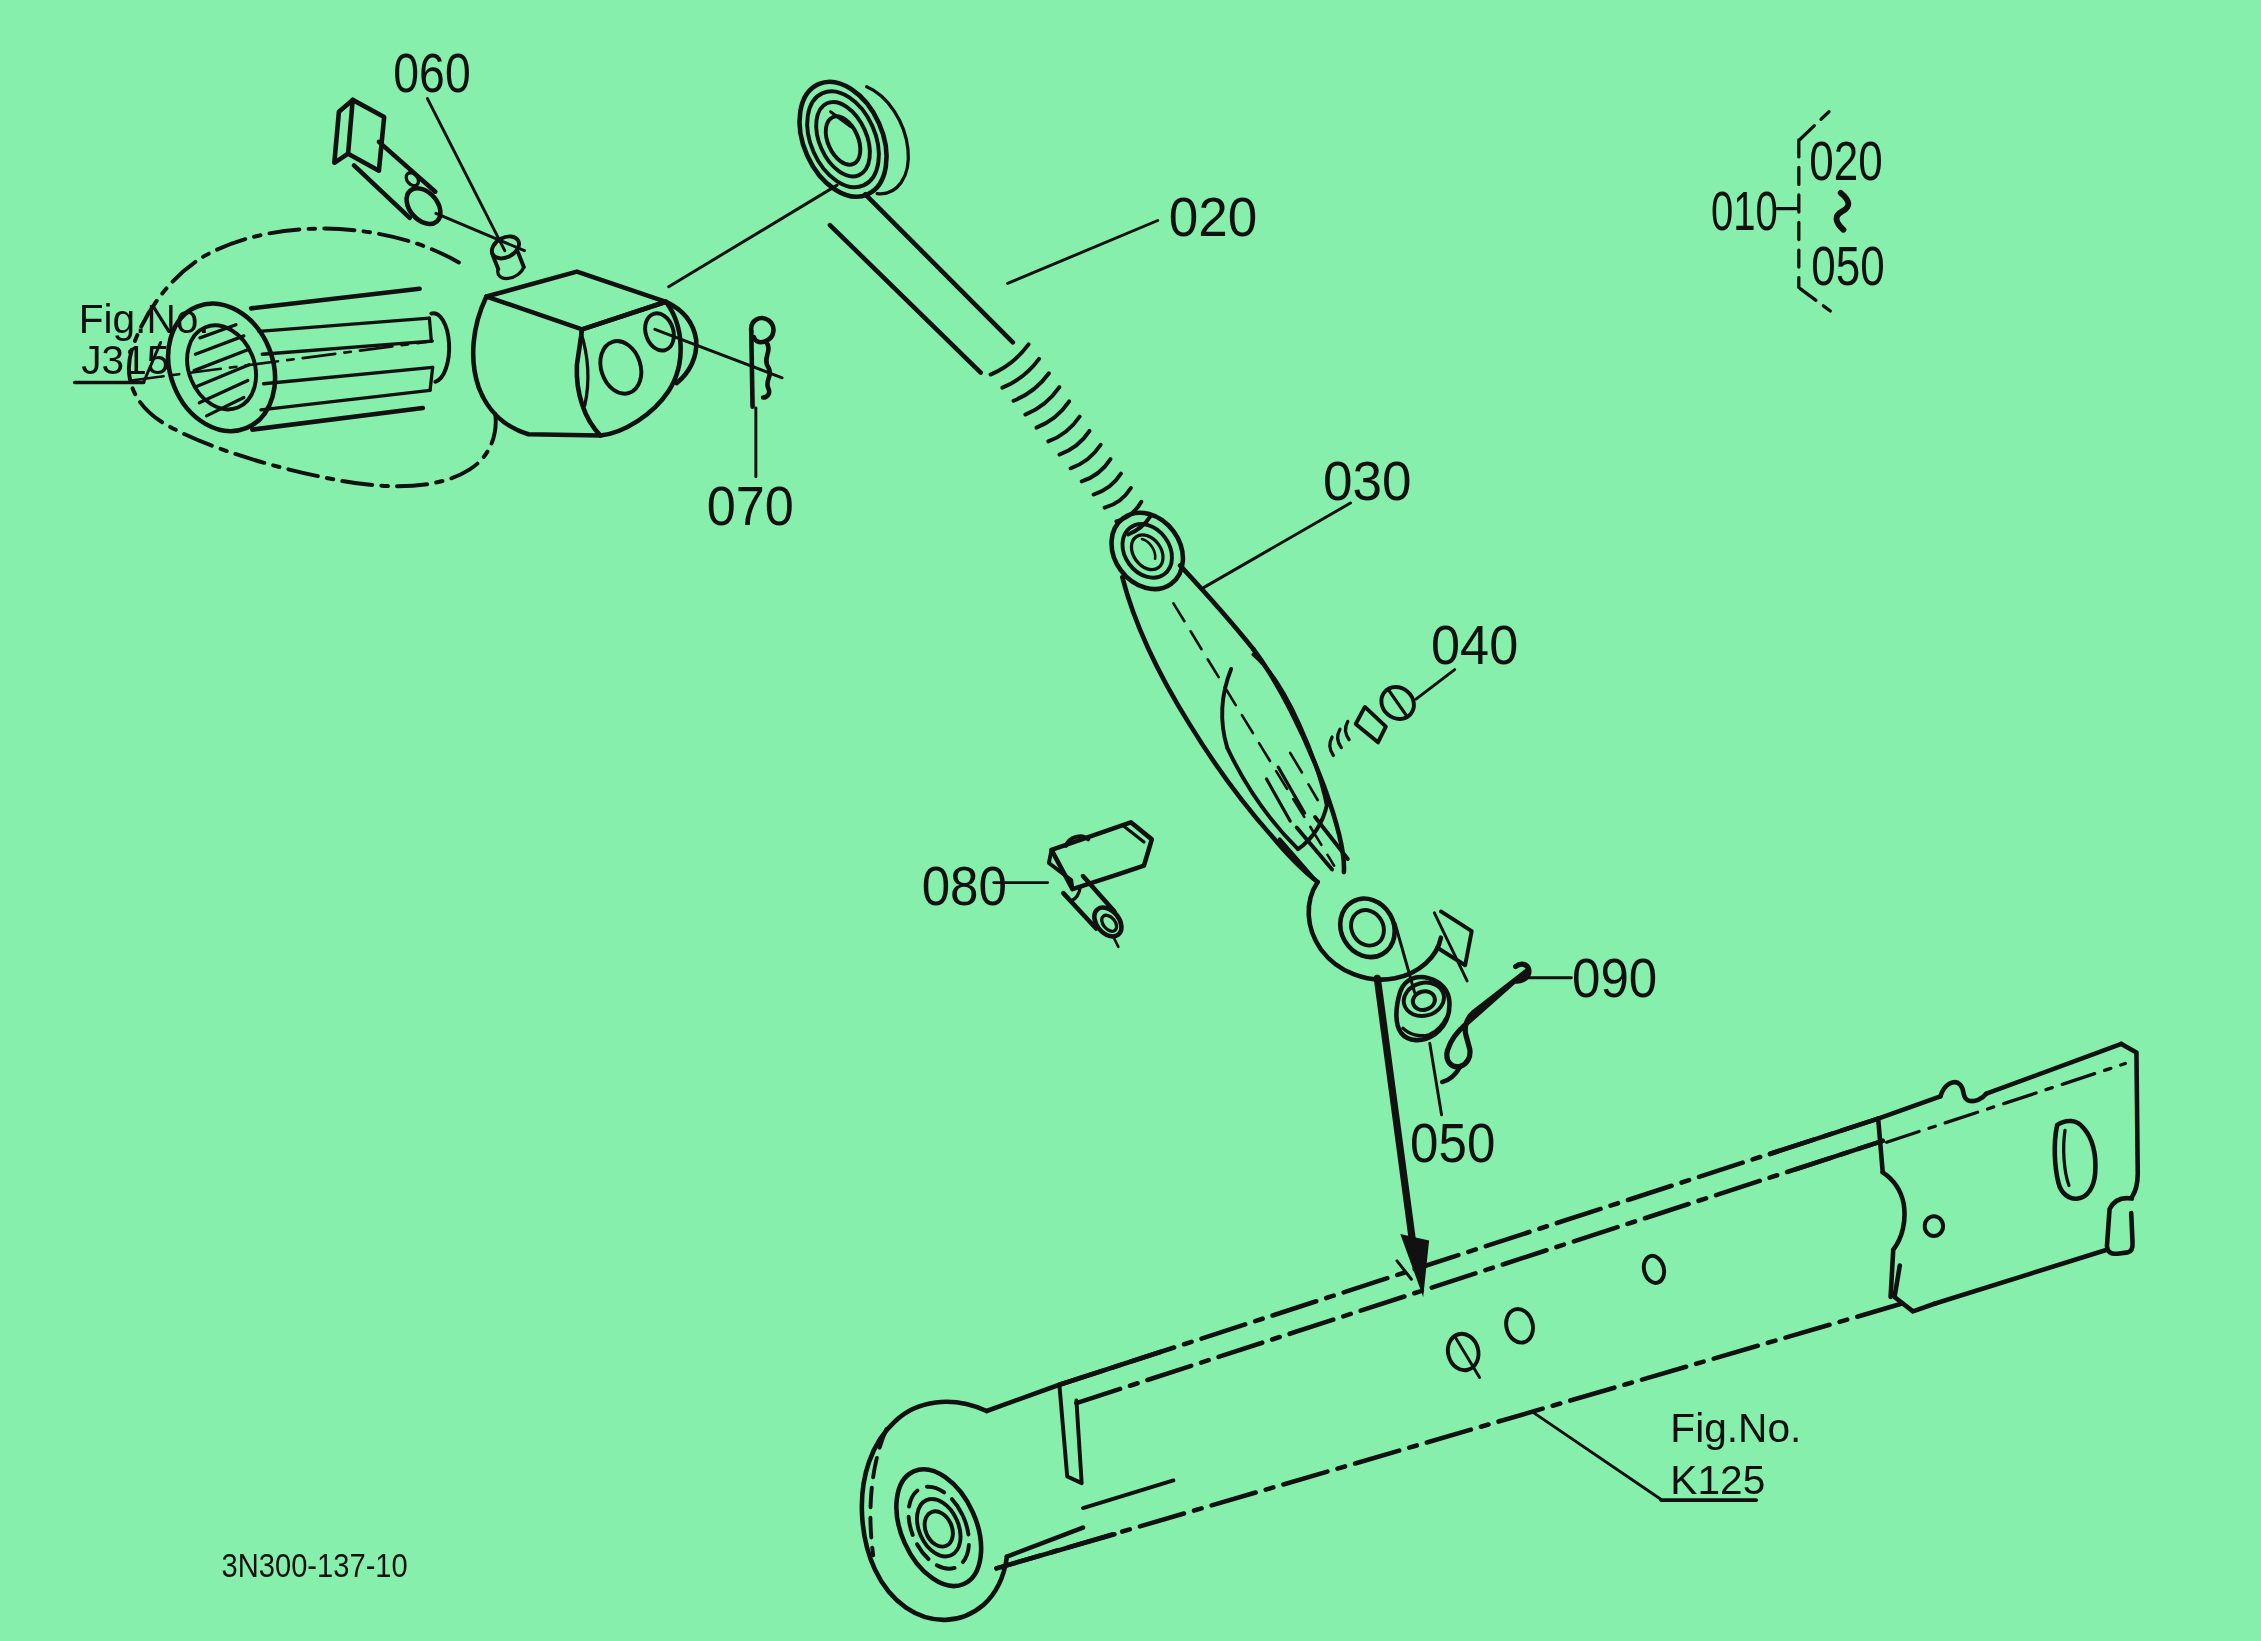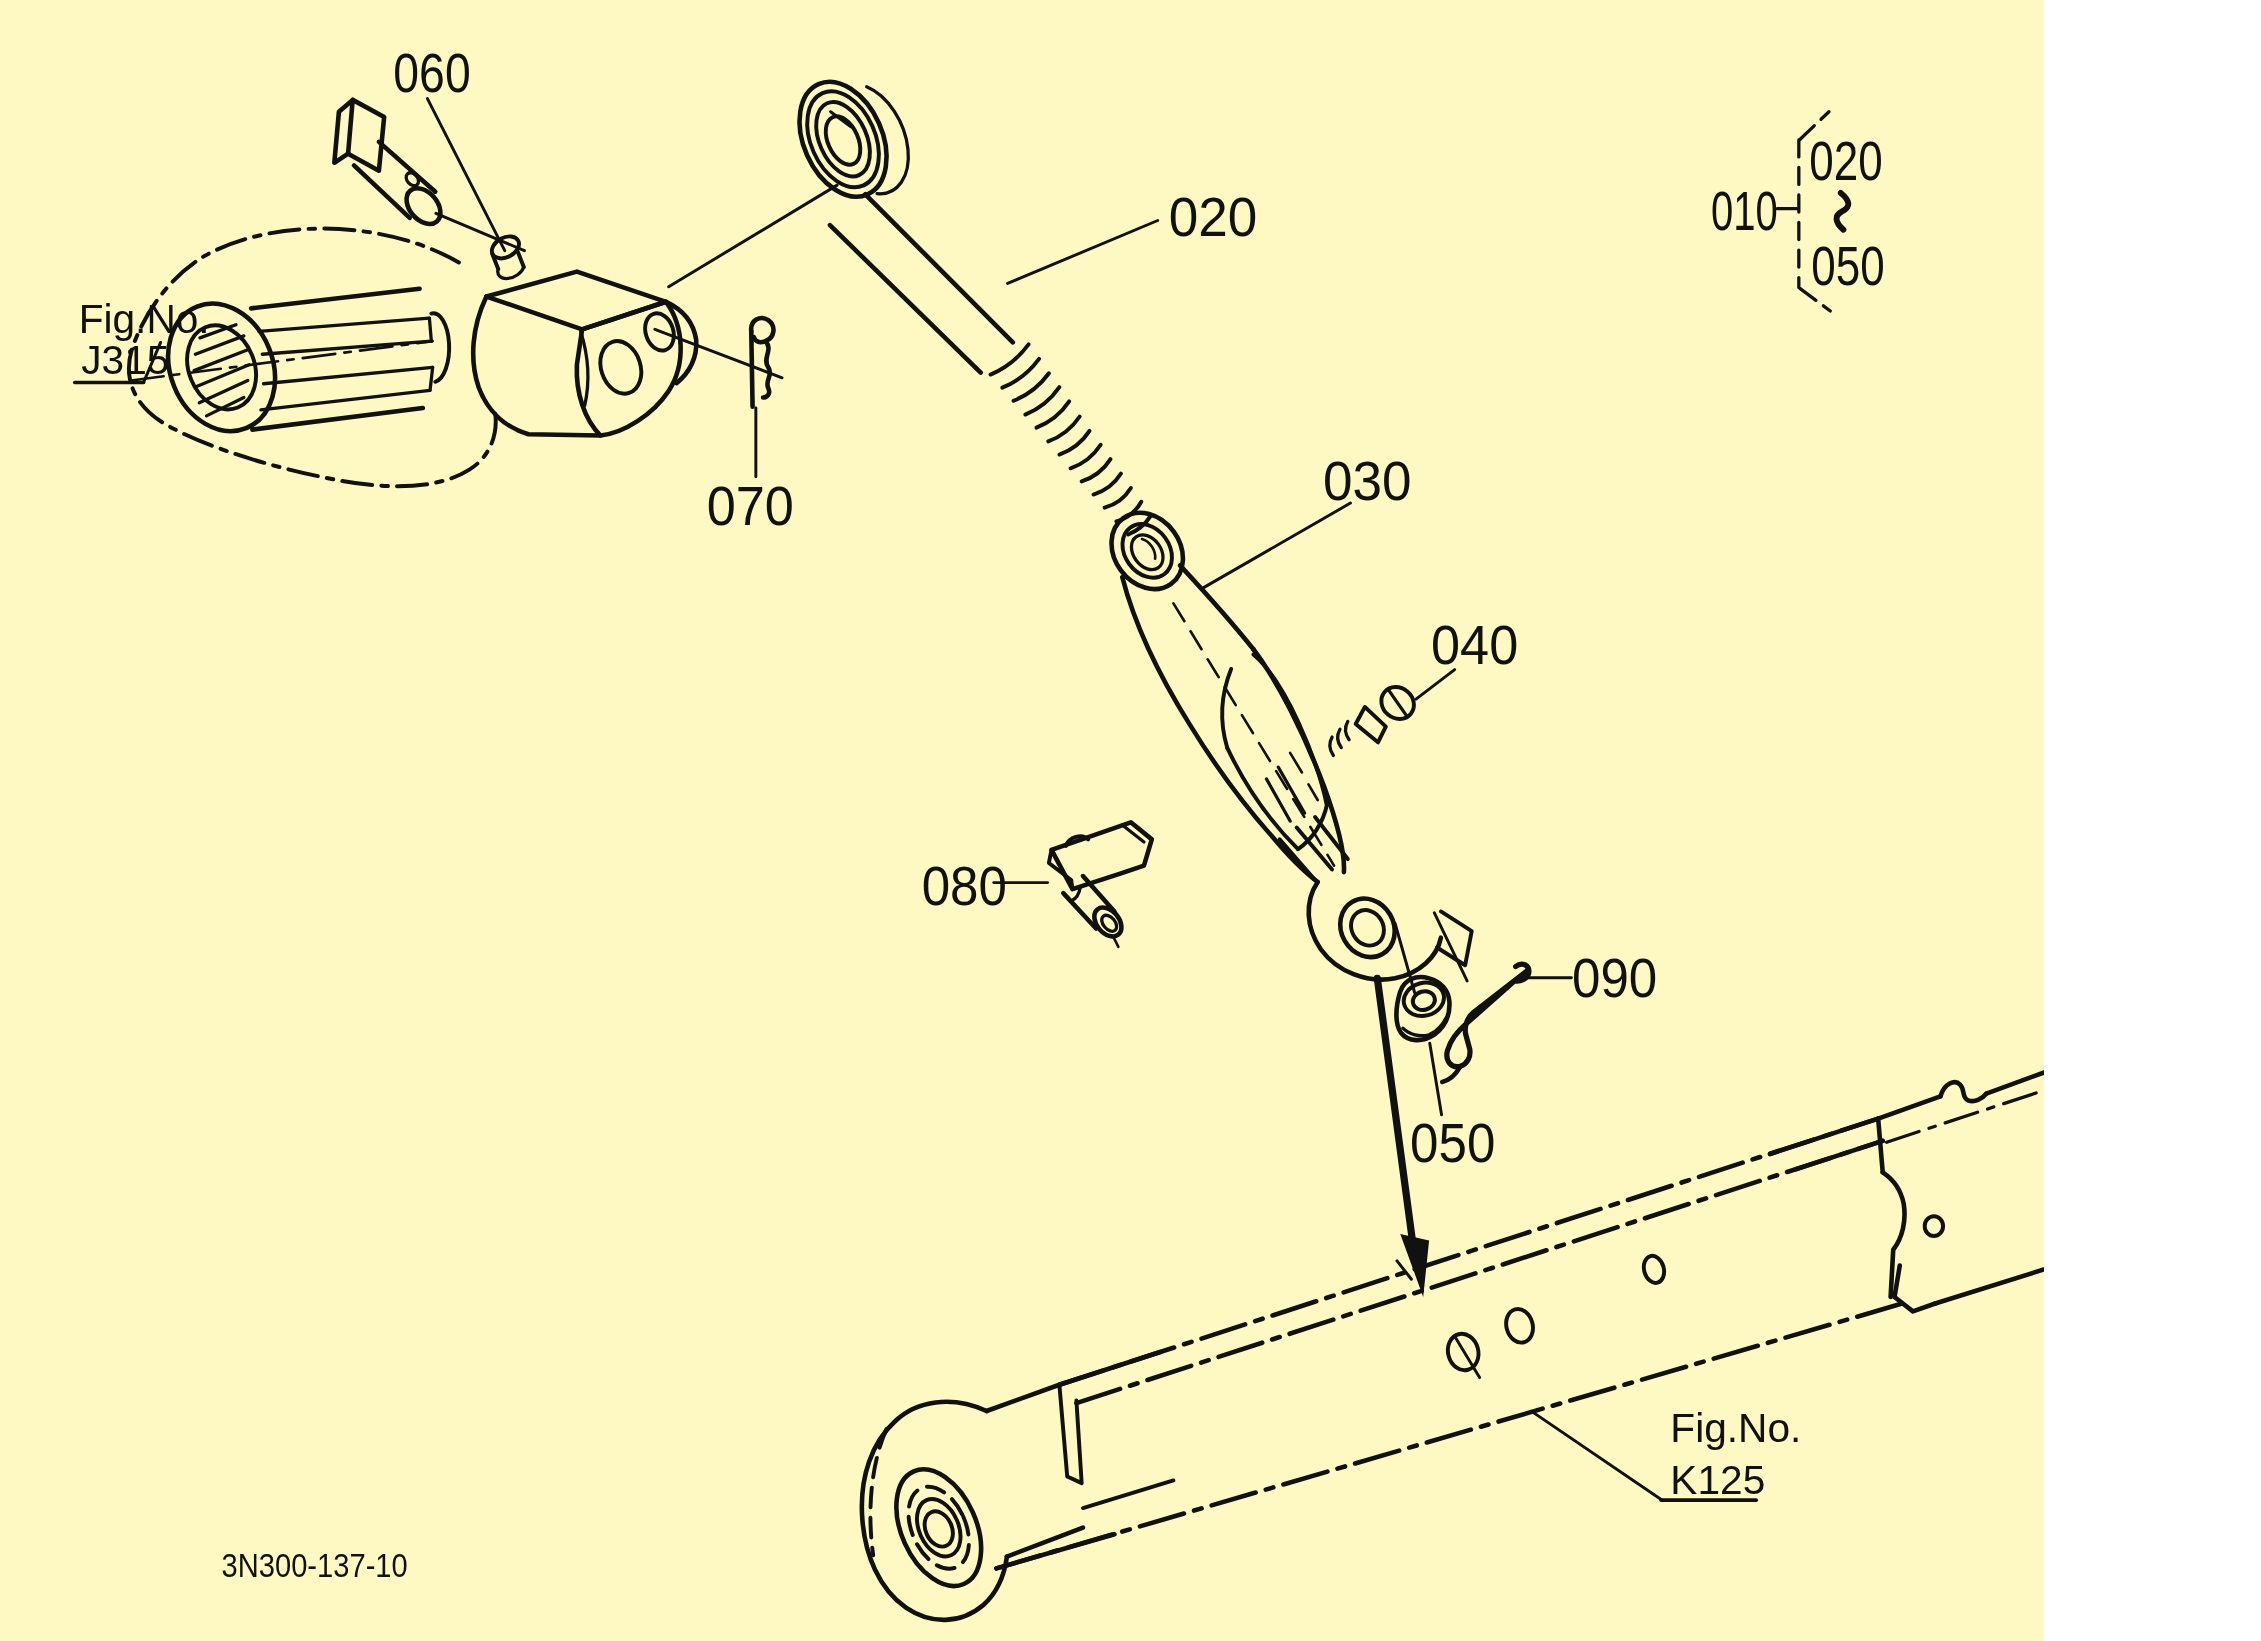--- a/index.html
+++ b/index.html
@@ -1,17 +1,17 @@
 <!DOCTYPE html>
 <html style="font-size:10.5px"><head>
 <meta charset="utf-8">
 <style>
   html,body{margin:0;padding:0;background:#ffffff;}
   body{font-family:"Liberation Sans", sans-serif;}
-  .page{width:2044px;height:1642px;background:#fef9c3;position:relative;overflow:hidden;}
+  .page{width:2261px;height:1642px;background:#86efac;position:relative;overflow:hidden;}
   svg{display:block;}
   text{fill:#111;}
   .callout{font-size:86px;}
   .figref{font-size:62px;}
   .dwgno{font-size:50px;}
 </style>
 </head>
 <body>
 
 <div class="page">

